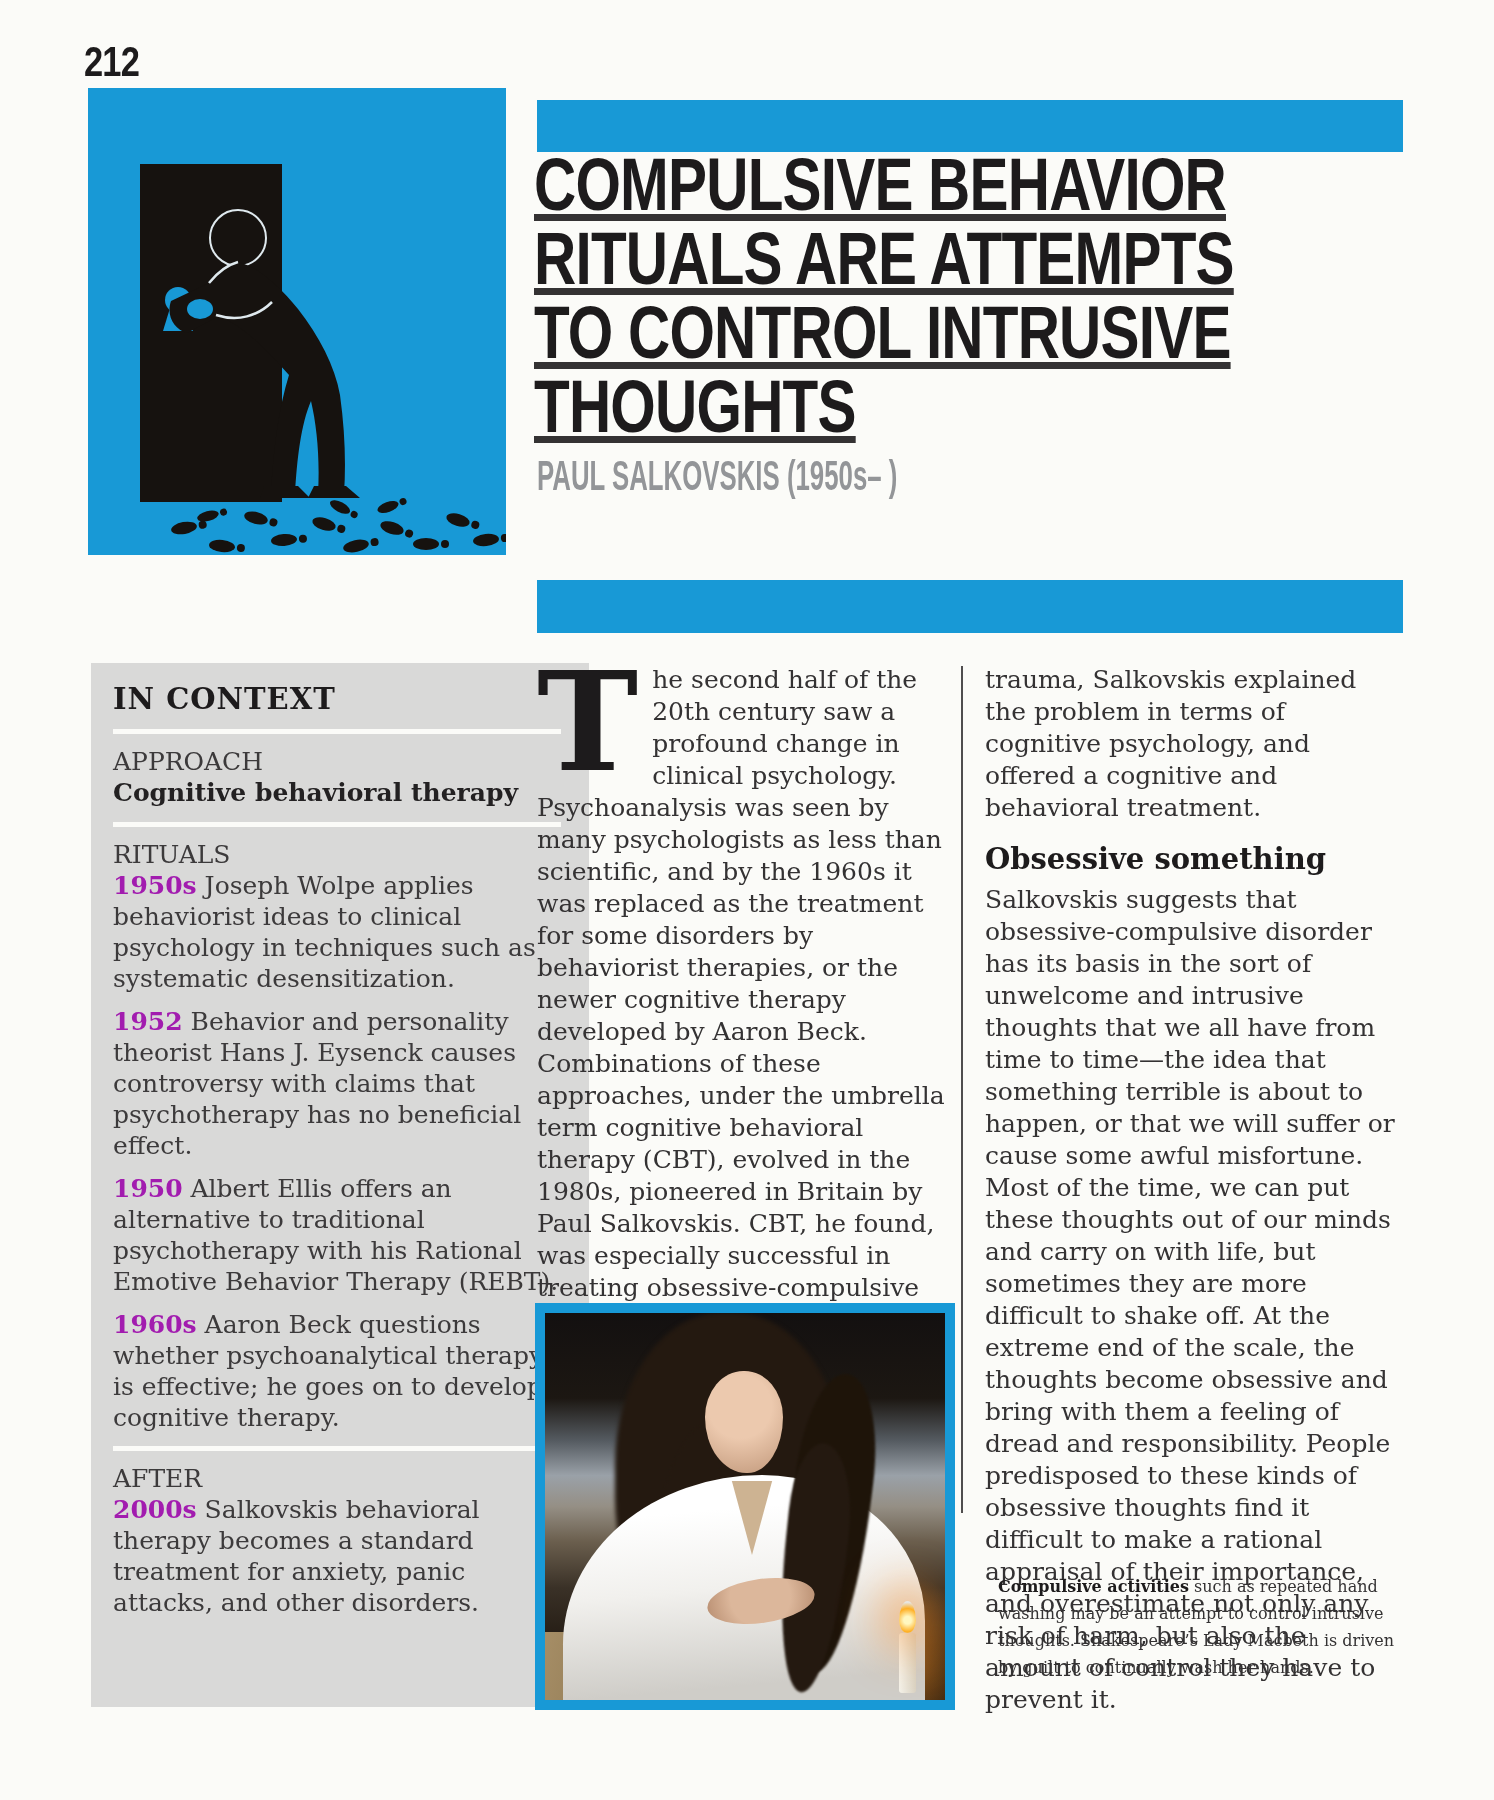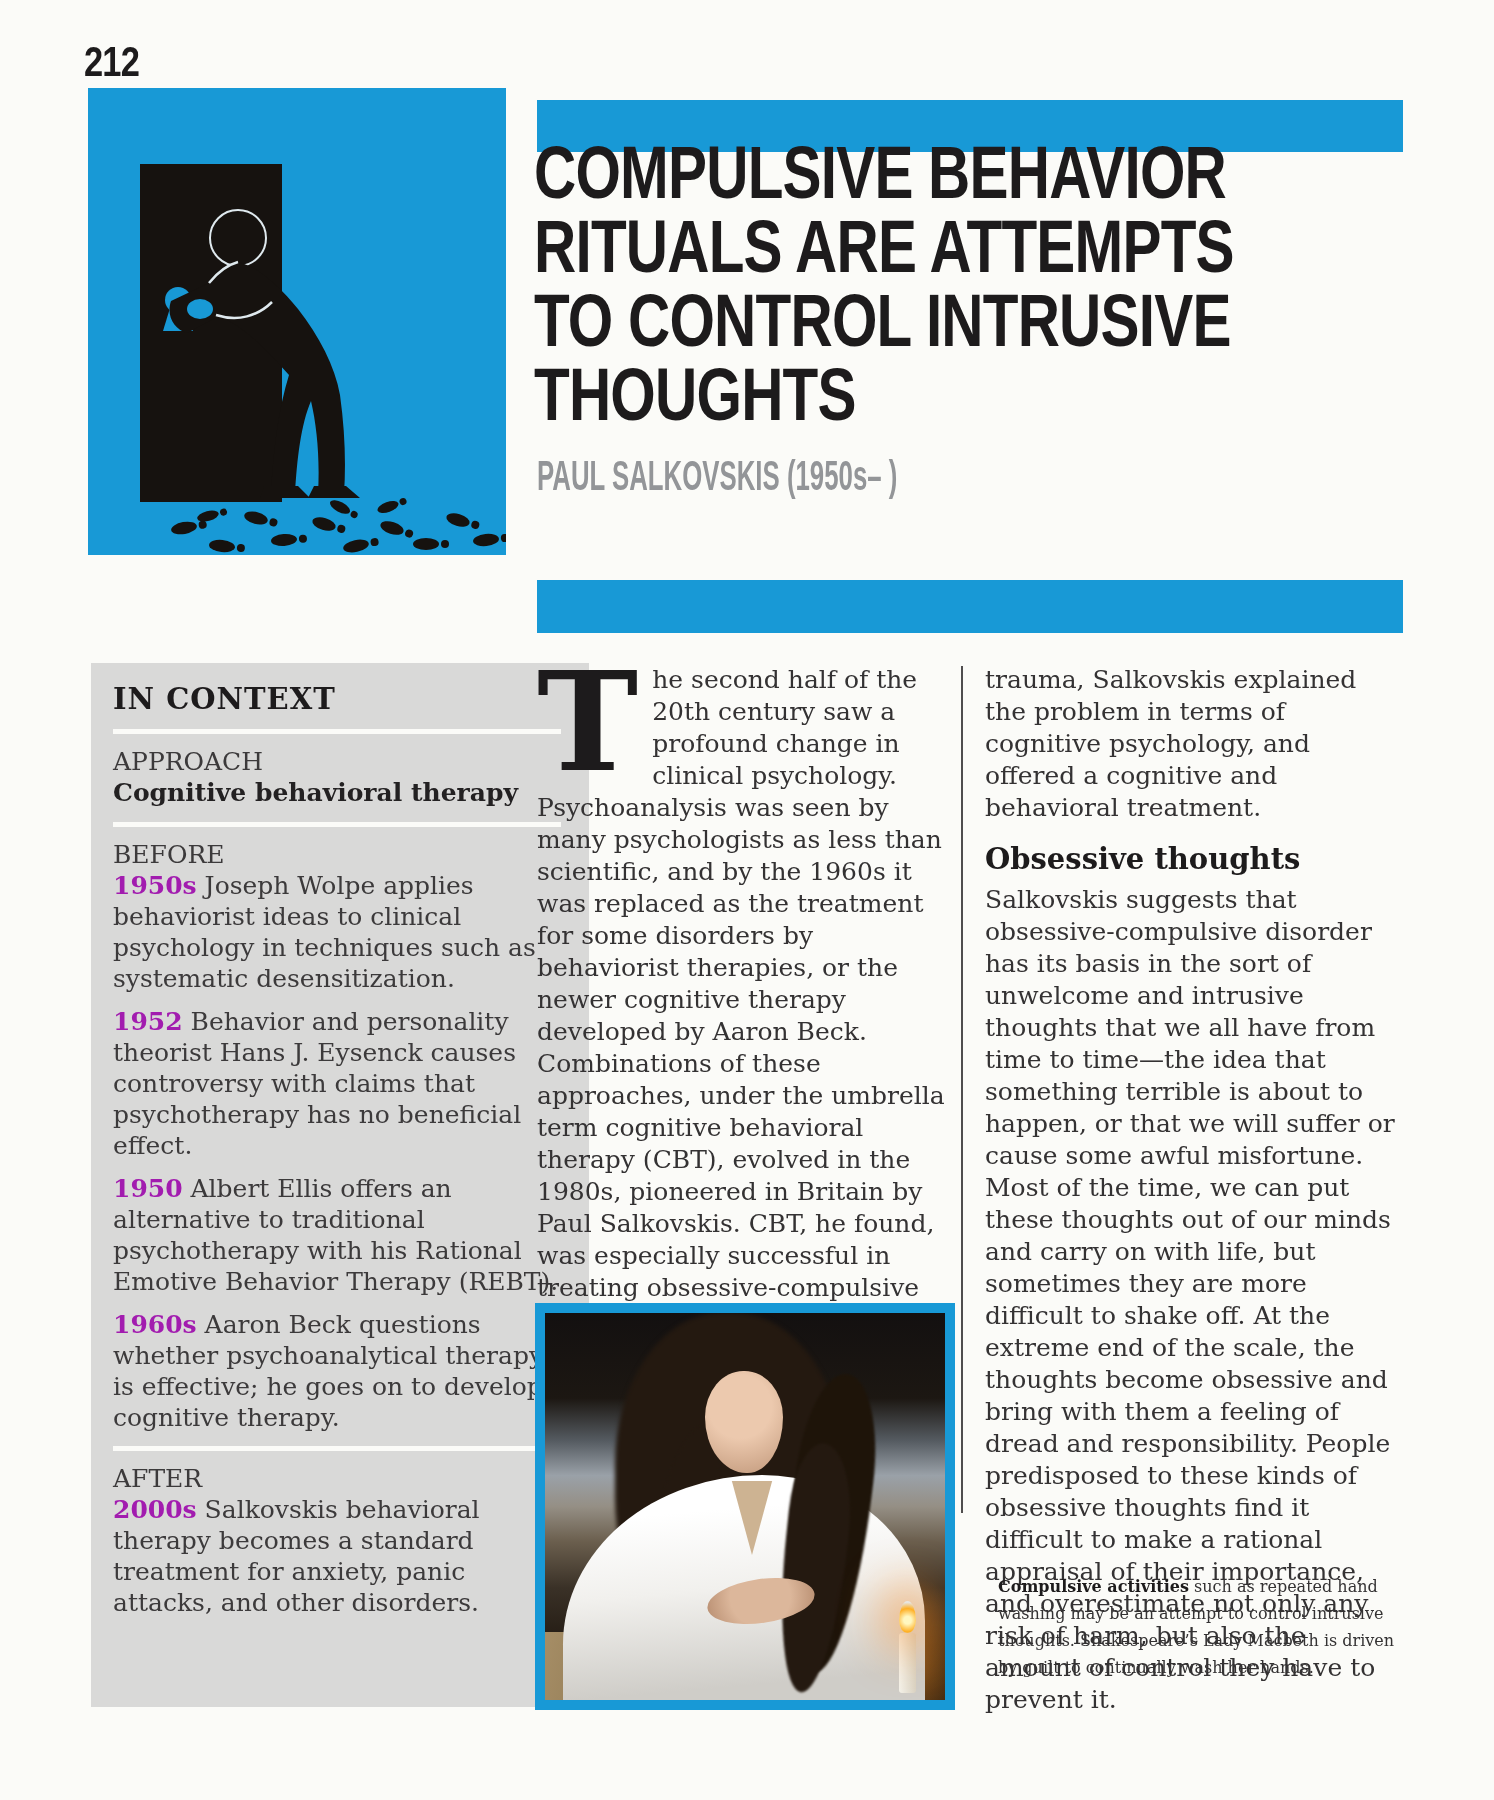--- a/index.html
+++ b/index.html
@@ -15,21 +15,21 @@
     font-family:"Liberation Sans", sans-serif; font-weight:bold;
     font-size:42px; color:#1d1b1c; letter-spacing:-1px;
     transform:scaleX(0.82); transform-origin:0 0; white-space:nowrap;
   }
   
   .illus-box { position:absolute; left:88px; top:88px; width:418px; height:467px; }
   
   .bar { position:absolute; left:537px; width:866px; background:#1899d6; }
   .bar.top { top:100px; height:52px; }
   .bar.bottom { top:580px; height:53px; }
-  .title { position:absolute; left:534px; top:136px; }
+  .title { position:absolute; left:534px; top:148px;text-decoration:underline; }
   .title .tline {
     font-family:"Liberation Sans", sans-serif; font-weight:bold;
     font-size:74px; line-height:74px; color:#1d1b1c; letter-spacing:-1px;
     transform:scaleX(0.79); transform-origin:0 0; white-space:nowrap;
   }
   .subtitle {
     position:absolute; left:537px; top:452px;
     font-family:"Liberation Sans", sans-serif; font-weight:bold;
     font-size:43px; line-height:46px; color:#939598;
     transform:scaleX(0.60); transform-origin:0 0; white-space:nowrap;
@@ -191,39 +191,39 @@
   </div>
   <div class="subtitle">PAUL SALKOVSKIS (1950s– )</div>
   <div class="bar bottom"></div>
 
   <aside class="sidebar">
     <h2>IN CONTEXT</h2>
     <div class="sb-rule"></div>
     <div class="sb-label">APPROACH</div>
     <div class="sb-bold">Cognitive behavioral therapy</div>
     <div class="sb-rule"></div>
-    <div class="sb-label">BEFORE</div>
+    <div class="sb-label">RITUALS</div>
     <p class="sb-entry first"><b>1950s</b> <span>Joseph Wolpe applies behaviorist ideas to clinical psychology in techniques such as systematic desensitization.</span></p>
     <p class="sb-entry"><b>1952</b> <span>Behavior and personality theorist Hans J. Eysenck causes controversy with claims that psychotherapy has no beneficial effect.</span></p>
     <p class="sb-entry"><b>1950</b> <span>Albert Ellis offers an alternative to traditional psychotherapy with his Rational Emotive Behavior Therapy (REBT).</span></p>
     <p class="sb-entry"><b>1960s</b> <span>Aaron Beck questions whether psychoanalytical therapy is effective; he goes on to develop cognitive therapy.</span></p>
     <div class="sb-rule"></div>
     <div class="sb-label">AFTER</div>
     <p class="sb-entry first"><b>2000s</b> <span>Salkovskis behavioral therapy becomes a standard treatment for anxiety, panic attacks, and other disorders.</span></p>
   </aside>
 
   <div class="col1">
     <p class="body-text"><span class="dropcap">T</span><span>he second half of the 20th century saw a profound change in clinical psychology. Psychoanalysis was seen by many psychologists as less than scientific, and by the 1960s it was replaced as the treatment for some disorders by behaviorist therapies, or the newer cognitive therapy developed by Aaron Beck. Combinations of these approaches, under the umbrella term cognitive behavioral therapy (CBT), evolved in the 1980s, pioneered in Britain by Paul Salkovskis. CBT, he found, was especially successful in treating obsessive-compulsive disorder (OCD); where psychoanalysis had failed to find a root cause for the disorder in repression or past</span></p>
   </div>
 
   <div class="colrule"></div>
 
   <div class="col2">
     <p class="body-text">trauma, Salkovskis explained the problem in terms of cognitive psychology, and offered a cognitive and behavioral treatment.</p>
-    <h3>Obsessive thoughts</h3>
+    <h3>Obsessive something</h3>
     <p class="body-text">Salkovskis suggests that obsessive-compulsive disorder has its basis in the sort of unwelcome and intrusive thoughts that we all have from time to time—the idea that something terrible is about to happen, or that we will suffer or cause some awful misfortune. Most of the time, we can put these thoughts out of our minds and carry on with life, but sometimes they are more difficult to shake off. At the extreme end of the scale, the thoughts become obsessive and bring with them a feeling of dread and responsibility. People predisposed to these kinds of obsessive thoughts find it difficult to make a rational appraisal of their importance, and overestimate not only any risk of harm, but also the amount of control they have to prevent it.</p>
   </div>
 
   <figure class="photo">
     <div class="floor-left"></div>
     <div class="hair-main"></div>
     <div class="hair-left"></div>
     <div class="face"></div>
     <div class="robe"></div>
     <div class="chest-v"></div>

